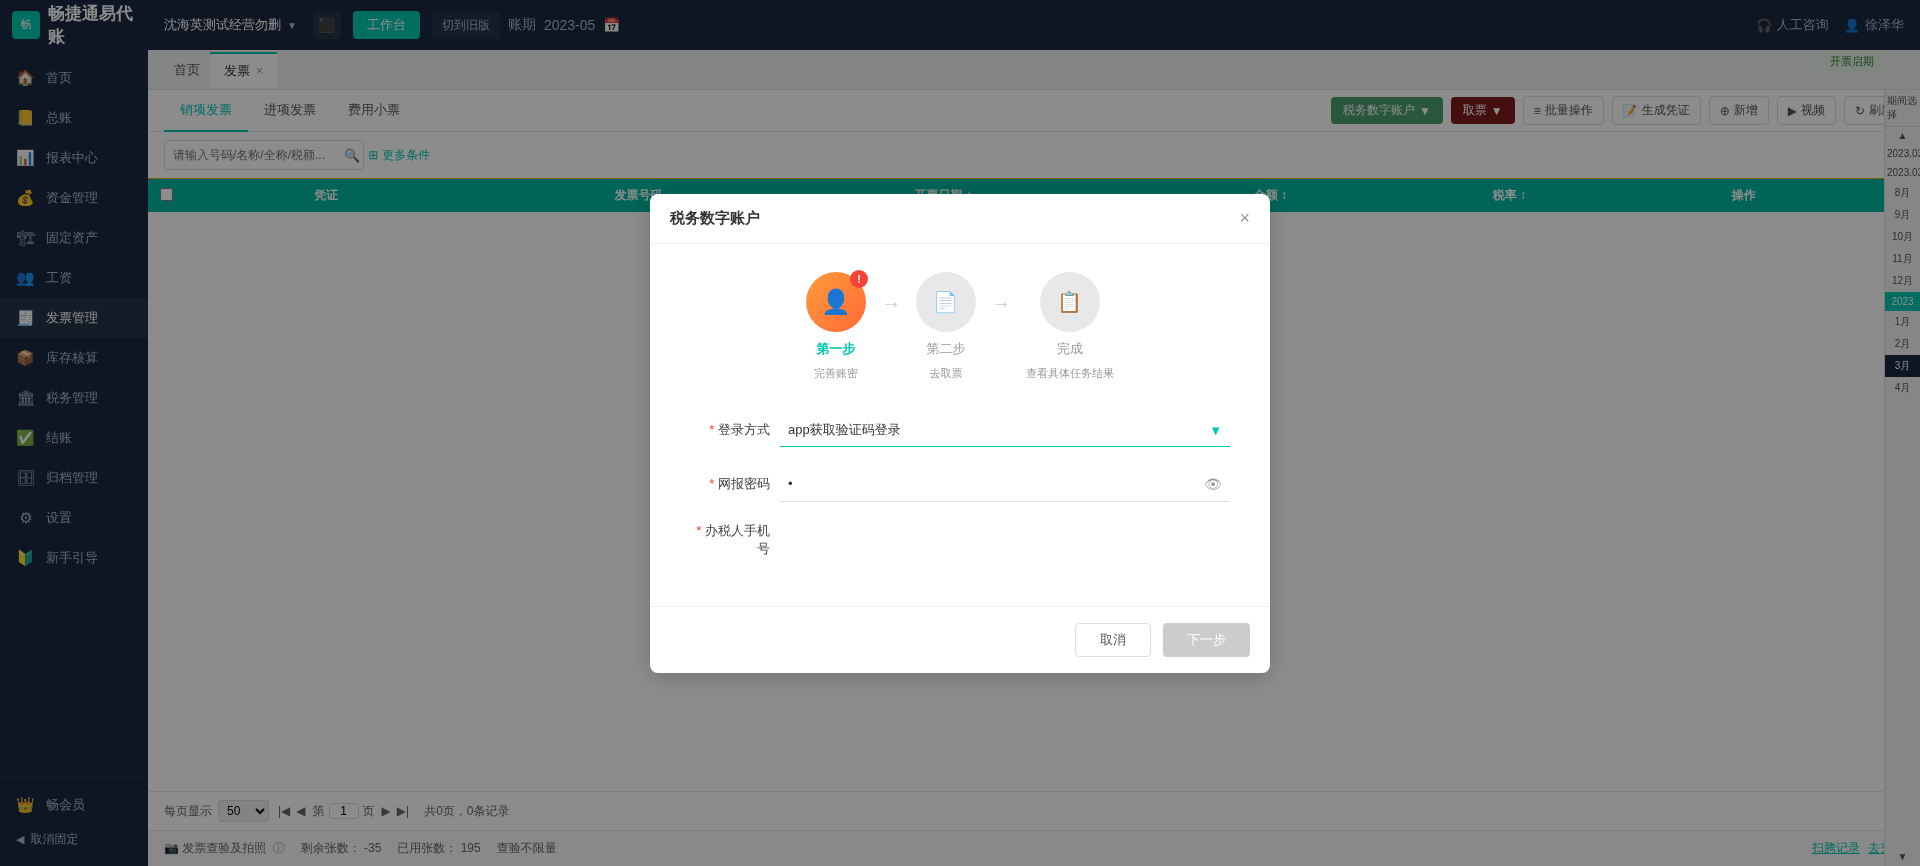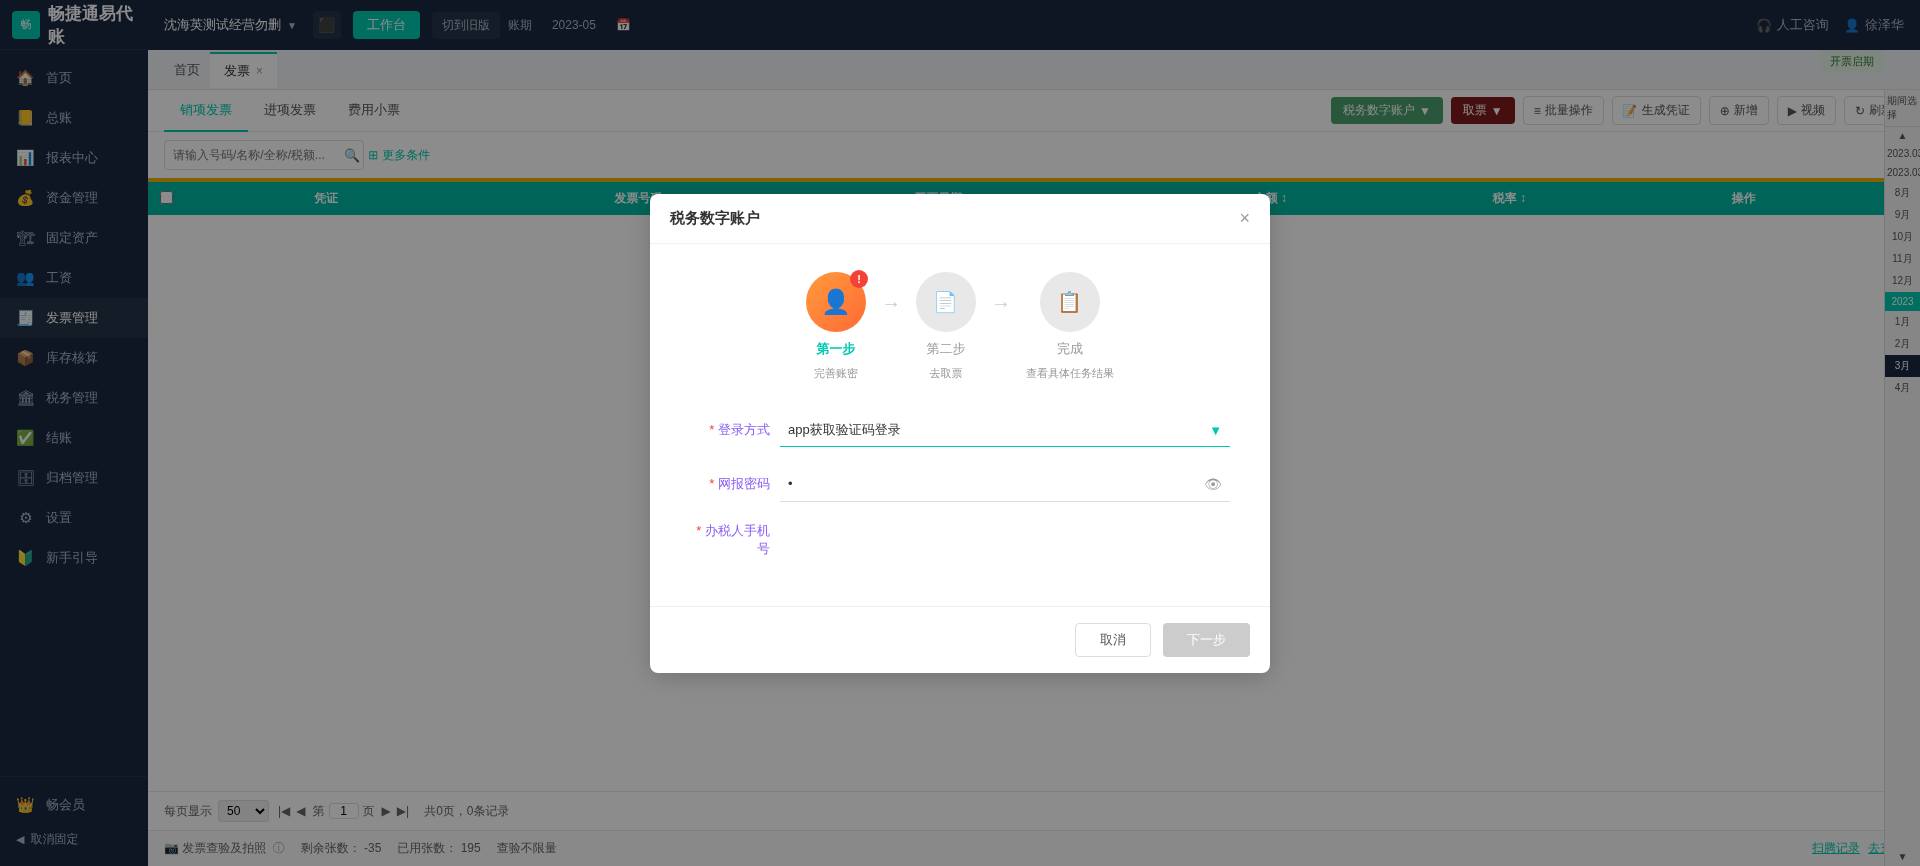--- a/index.html
+++ b/index.html
@@ -131,24 +131,24 @@
       background: #263547;
       color: #aab8cc;
       padding: 5px 10px;
       border-radius: 4px;
       cursor: pointer;
       font-size: 12px;
       margin-right: 8px;
     }
     .topbar-period {
       color: #aab8cc;
-      font-size: 12px;
-      display: flex;
-      align-items: center;
-      gap: 16px;
+      font-size: 14px;
+      display: flex;
+      align-items: center;
+      gap: 4px;
     }
     .topbar-right {
       margin-left: auto;
       display: flex;
       align-items: center;
       gap: 16px;
       color: #aab8cc;
     }
     .topbar-right-item {
       display: flex;
@@ -273,21 +273,21 @@
       align-items: center;
       gap: 4px;
     }
 
     
     .filterbar {
       display: flex;
       align-items: center;
       padding: 8px 16px;
       gap: 8px;
-      border-bottom: 4px solid #eab308;
+      border-bottom: 1px solid #eab308;
       flex-shrink: 0;
     }
     .search-input {
       width: 200px;
       height: 30px;
       border: 1px solid #ddd;
       border-radius: 4px;
       padding: 0 8px;
       font-size: 12px;
       color: #999;
@@ -463,21 +463,21 @@
 
     
     .form-row {
       display: flex;
       align-items: center;
       margin-bottom: 20px;
     }
     .form-label {
       width: 90px;
       font-size: 13px;
-      color: #8b5cf6;
+      color: #404040;
       flex-shrink: 0;
       text-align: right;
       padding-right: 10px;
     }
     .form-label.required::before {
       content: '* ';
       color: #f44336;
     }
     .form-select-wrapper {
       flex: 1;

